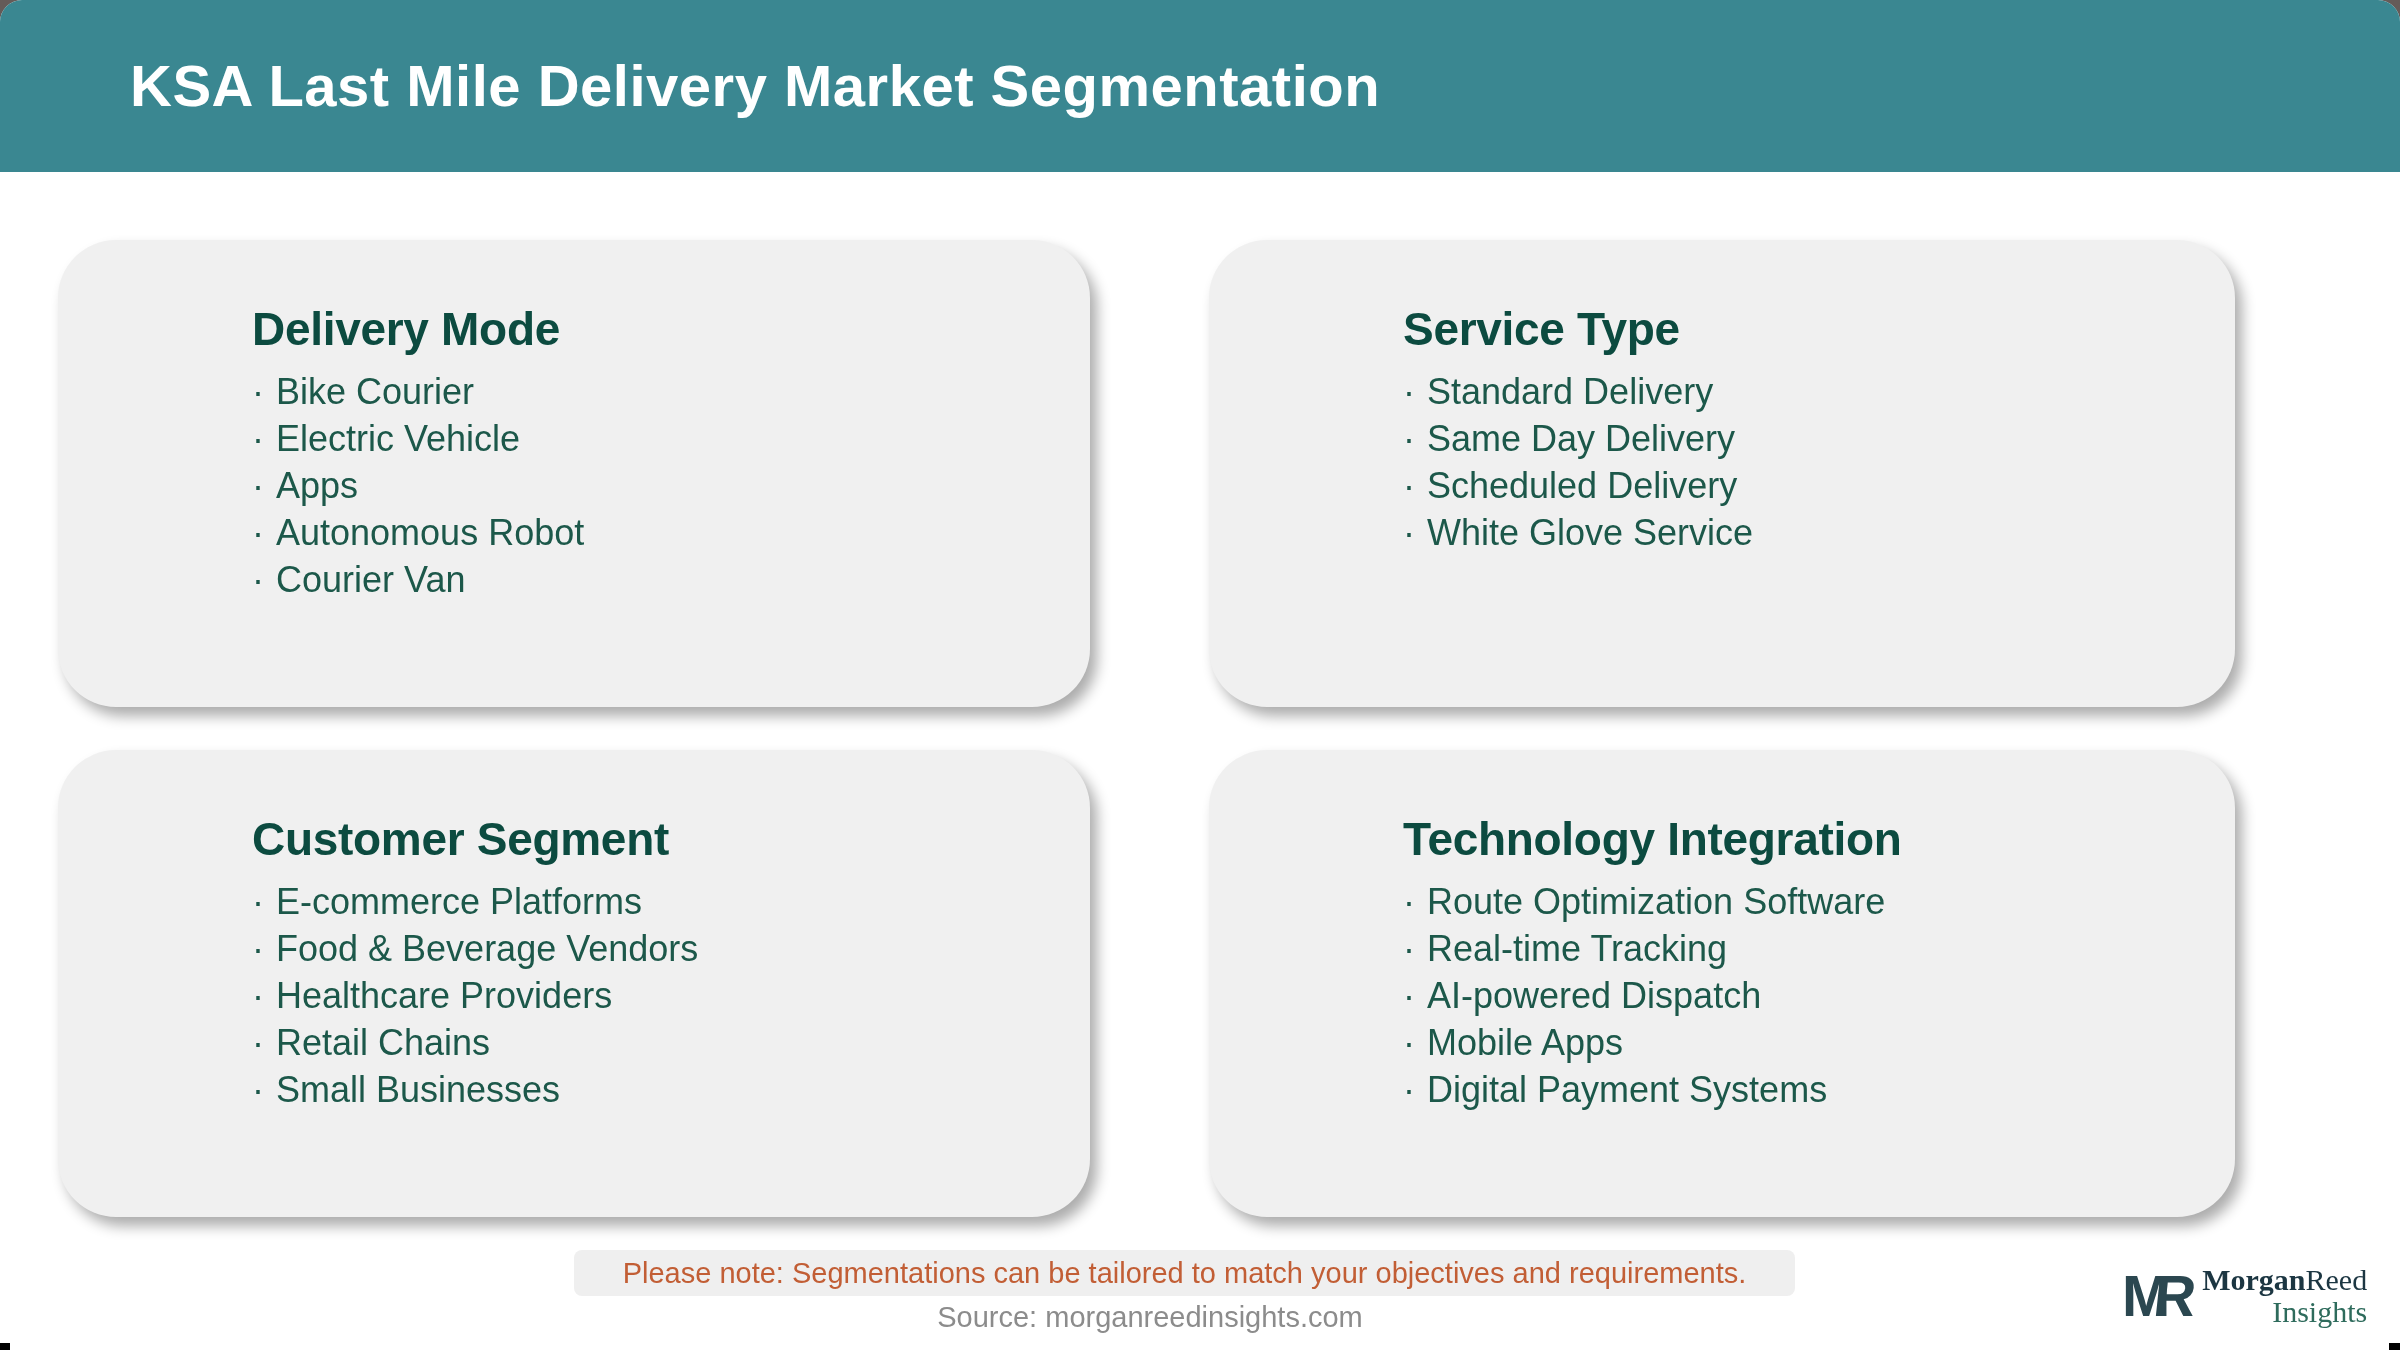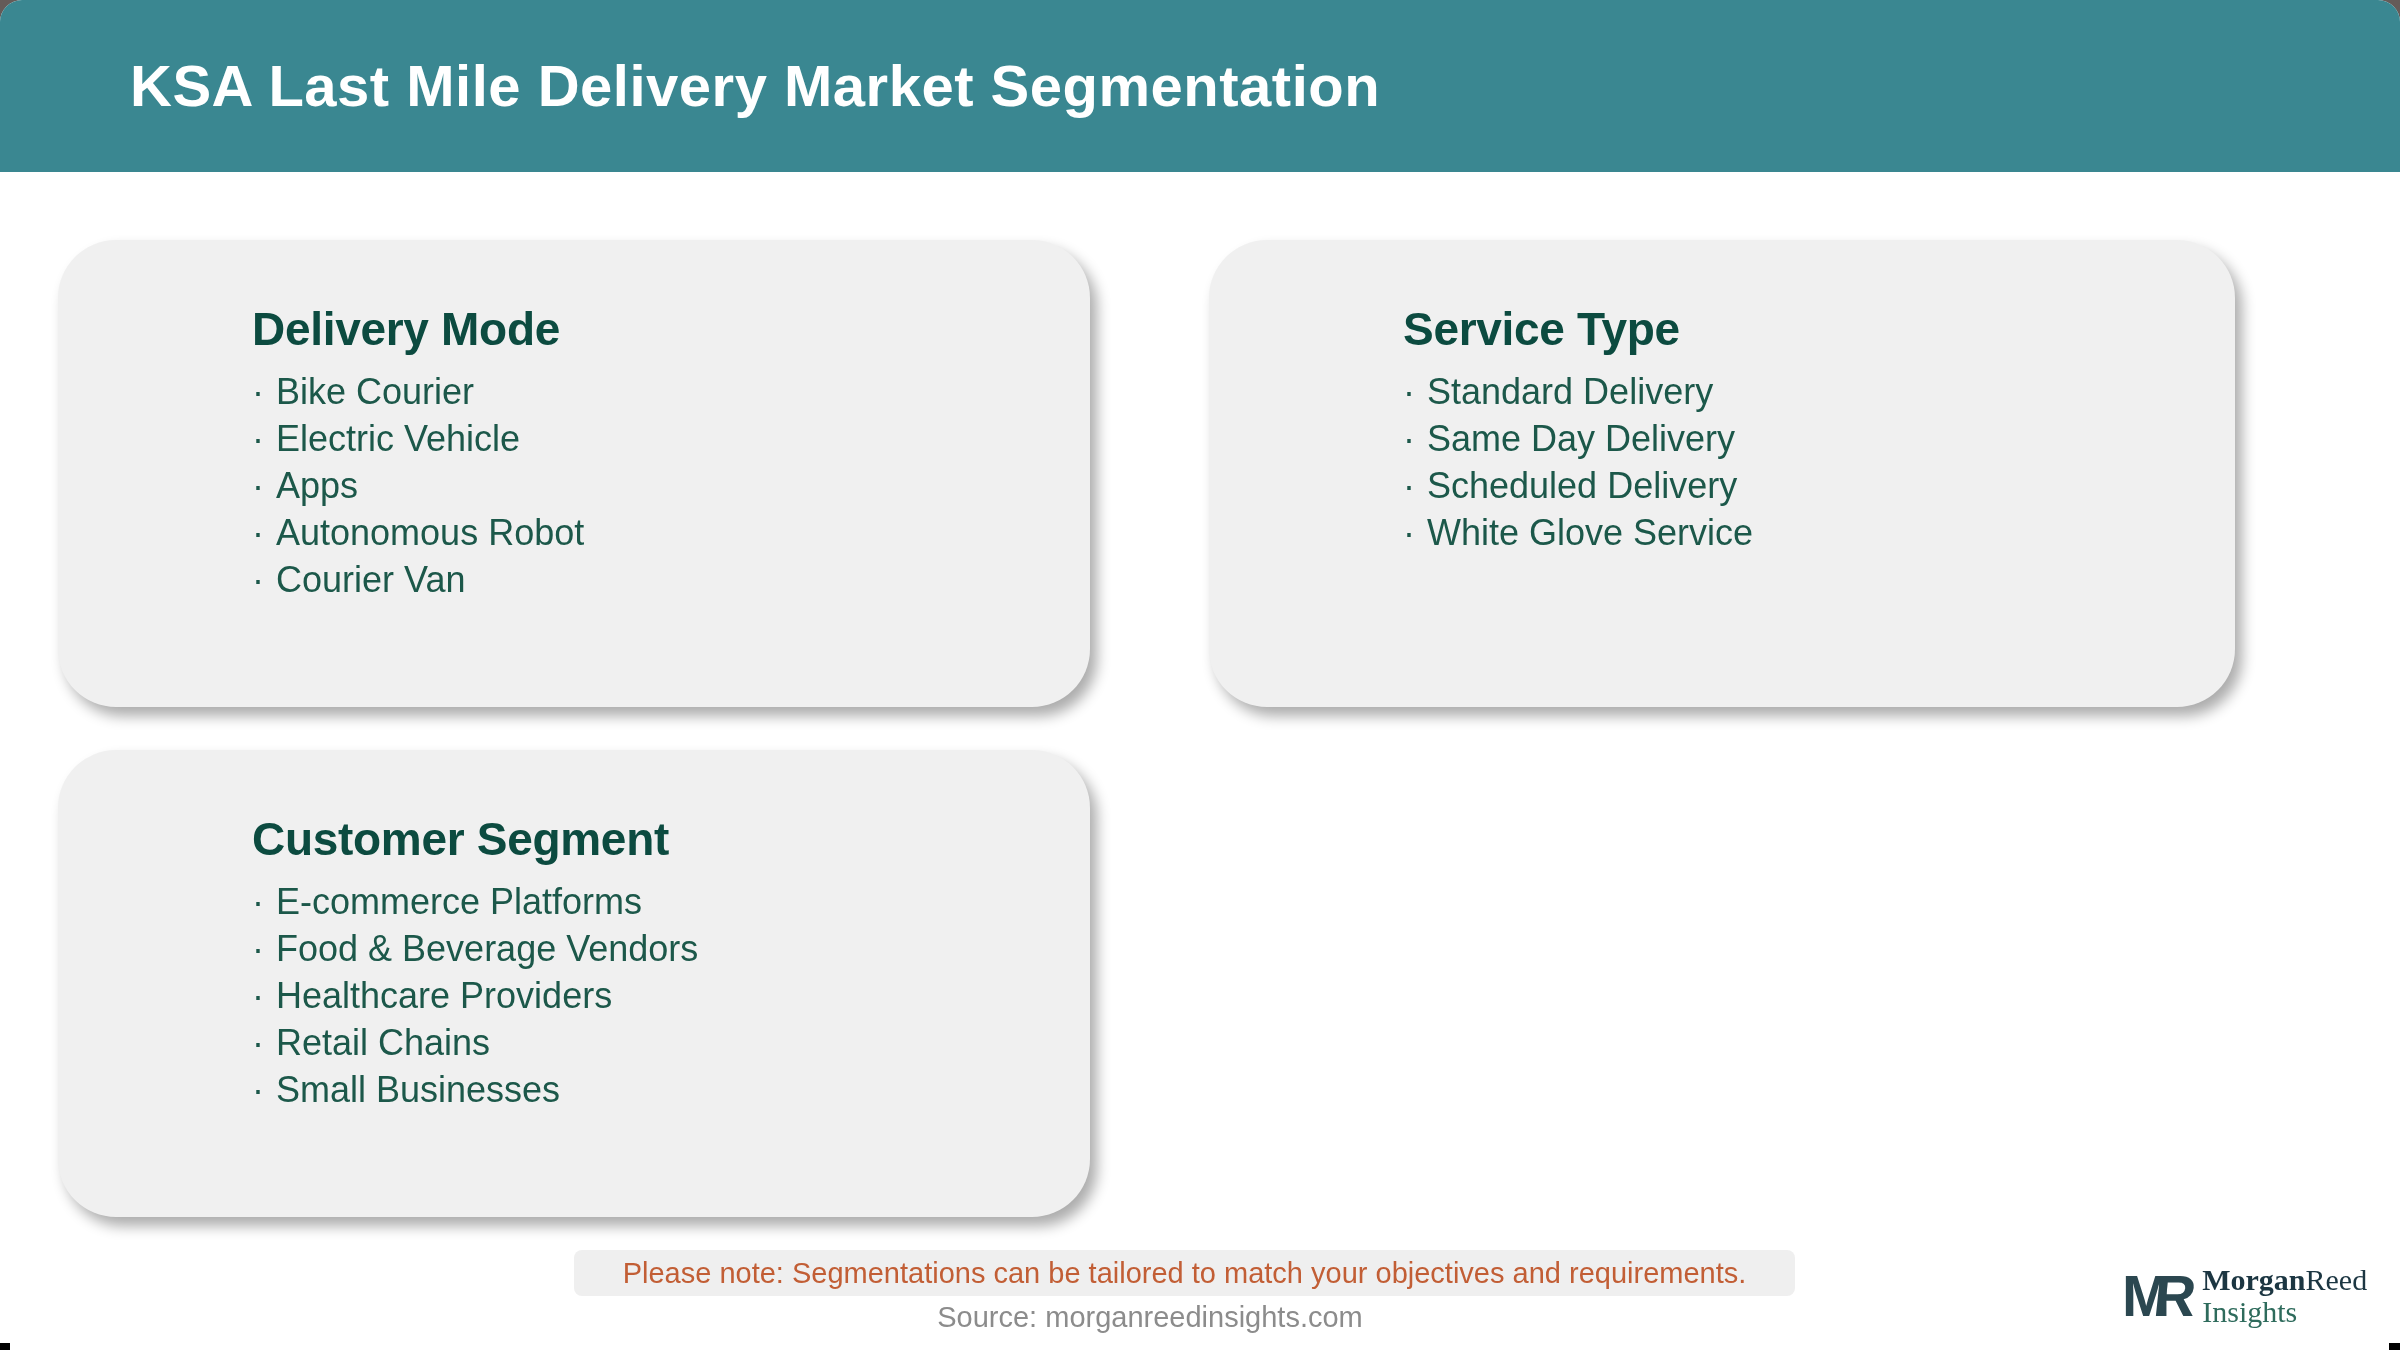--- a/index.html
+++ b/index.html
@@ -119,20 +119,21 @@
   .monogram .m2 {
     display: inline-block;
     margin-left: -12px;
     transform: skewX(-6deg);
   }
   .wordmark {
     display: flex;
     flex-direction: column;
     font-family: "Liberation Serif", serif;
     line-height: 32px;
+    text-align: right;
   }
   .wordmark-line1 { font-size: 30px; color: #1C3642; white-space: nowrap; }
   .wordmark-line1 .bold { font-weight: 700; }
   .wordmark-line2 { font-size: 30px; color: #2E6B5C; }
   .corner-artifact {
     position: absolute;
     background: #000000;
   }
   .corner-artifact.left  { left: 0px;    top: 1343px; width: 10px; height: 7px; }
   .corner-artifact.right { left: 2389px; top: 1343px; width: 11px; height: 7px; }
@@ -171,20 +172,30 @@
     <div class="card-title">Customer Segment</div>
     <ul class="card-list">
       <li>E-commerce Platforms</li>
       <li>Food &amp; Beverage Vendors</li>
       <li>Healthcare Providers</li>
       <li>Retail Chains</li>
       <li>Small Businesses</li>
     </ul>
   </div>
 
+  <div class="card card-4">
+    <div class="card-title">Technology Integration</div>
+    <ul class="card-list">
+      <li>Route Optimization Software</li>
+      <li>Real-time Tracking</li>
+      <li>AI-powered Dispatch</li>
+      <li>Mobile Apps</li>
+      <li>Digital Payment Systems</li>
+    </ul>
+  </div>
 
   <div class="note-bar">
     <div class="note-text">Please note: Segmentations can be tailored to match your objectives and requirements.</div>
   </div>
 
   <div class="source-line">Source: morganreedinsights.com</div>
 
   <div class="logo">
     <div class="monogram"><span class="m1">M</span><span class="m2">R</span></div>
     <div class="wordmark">

